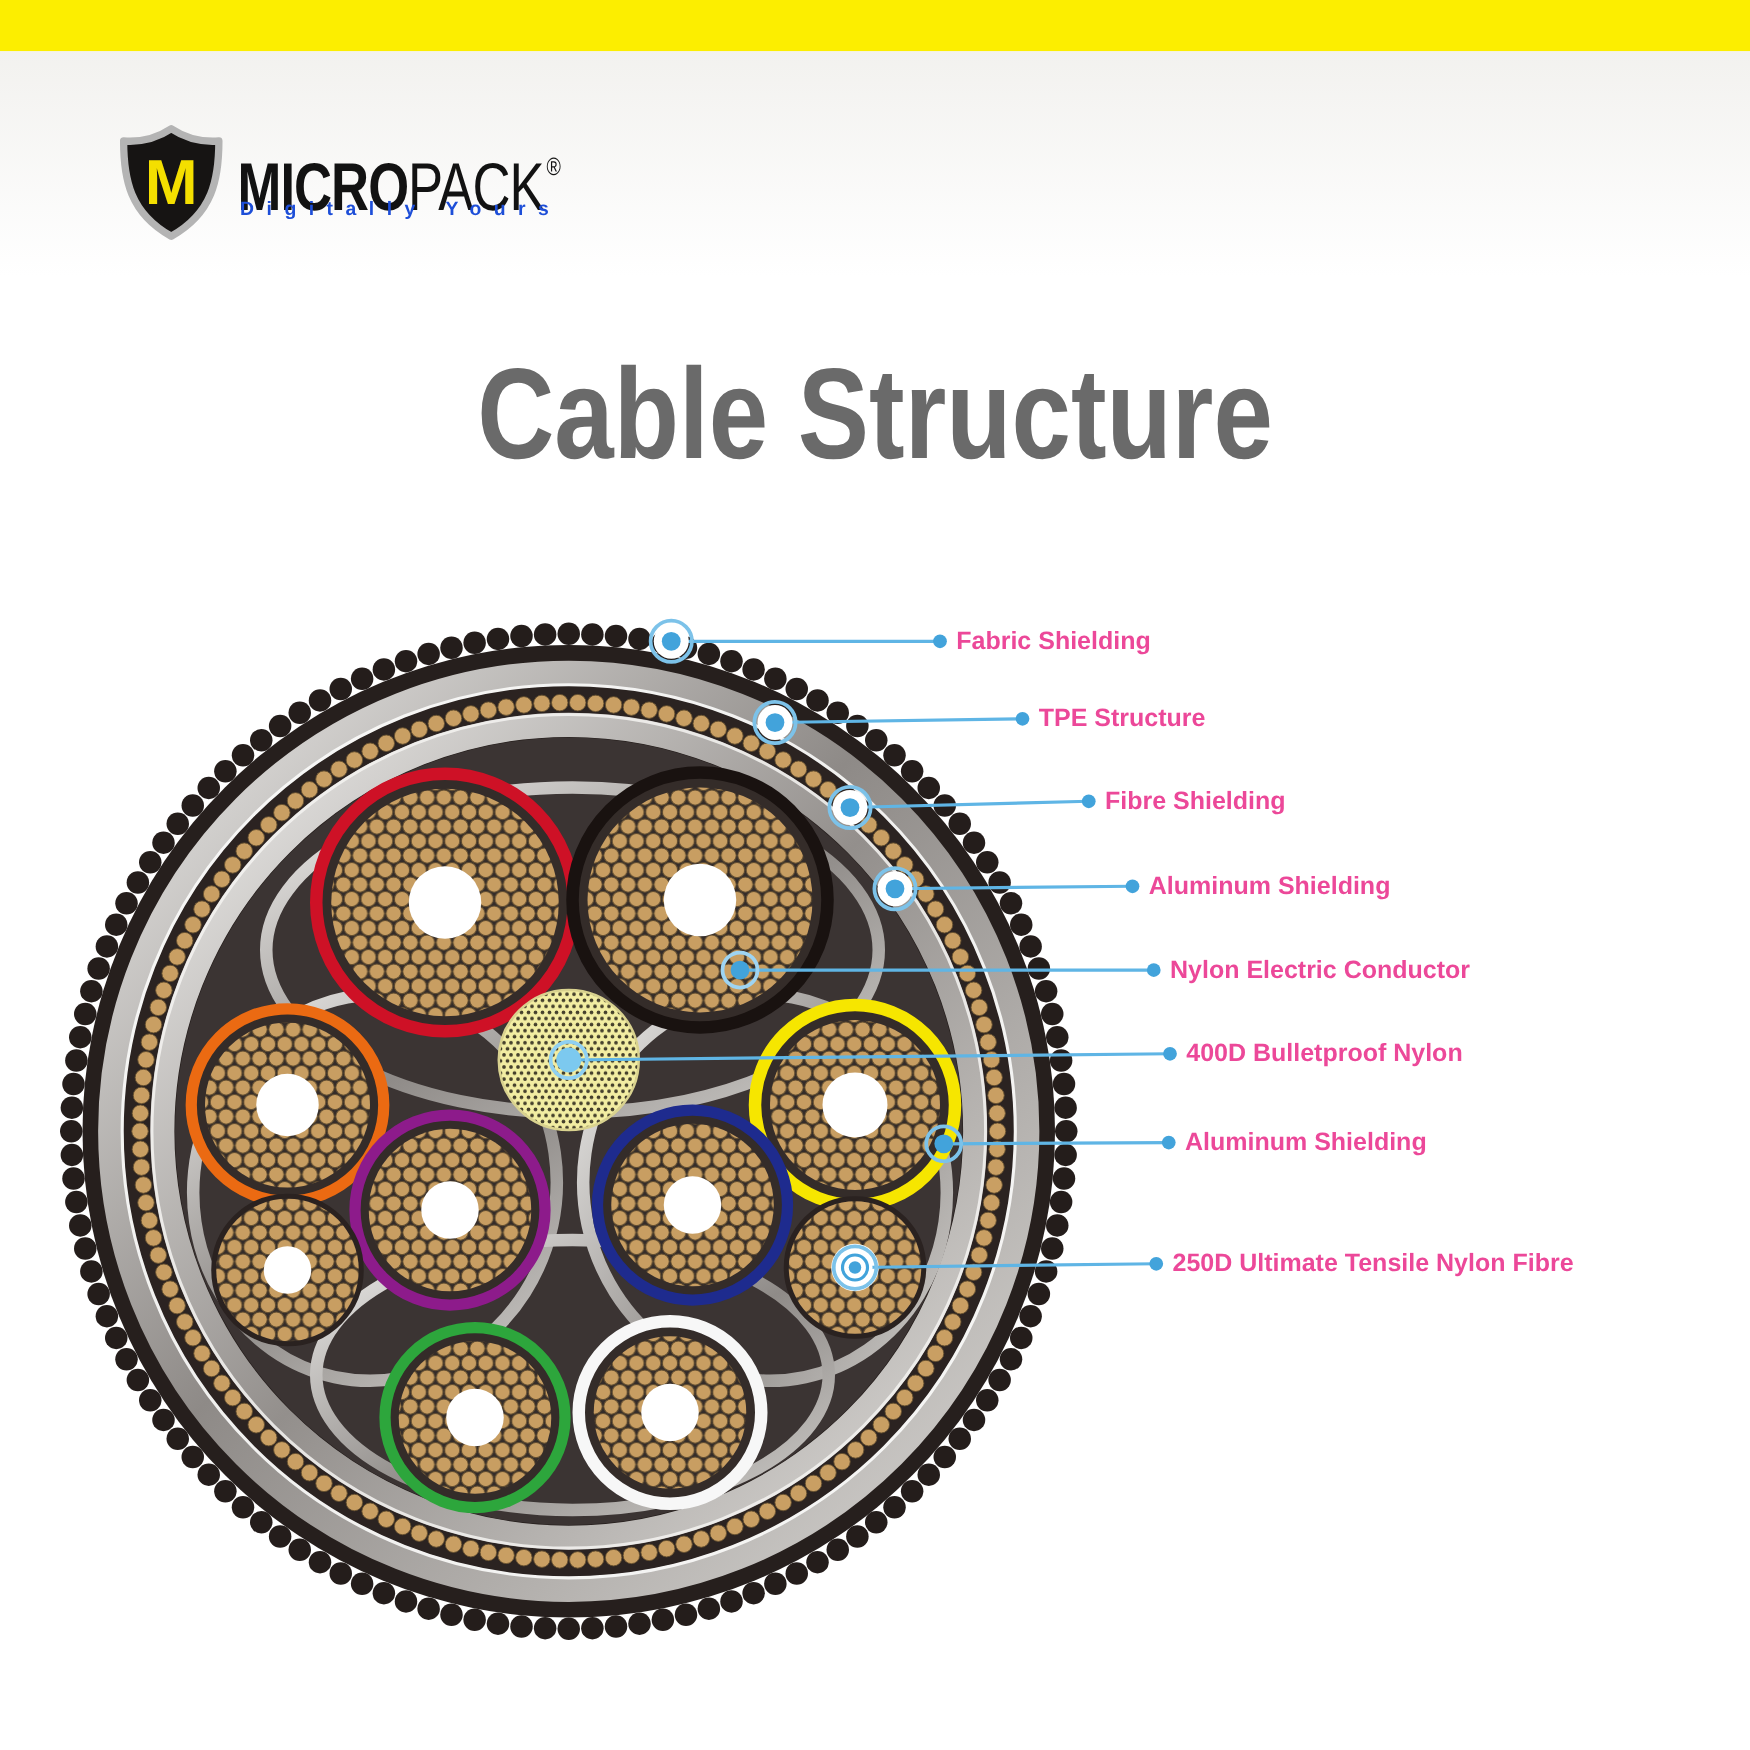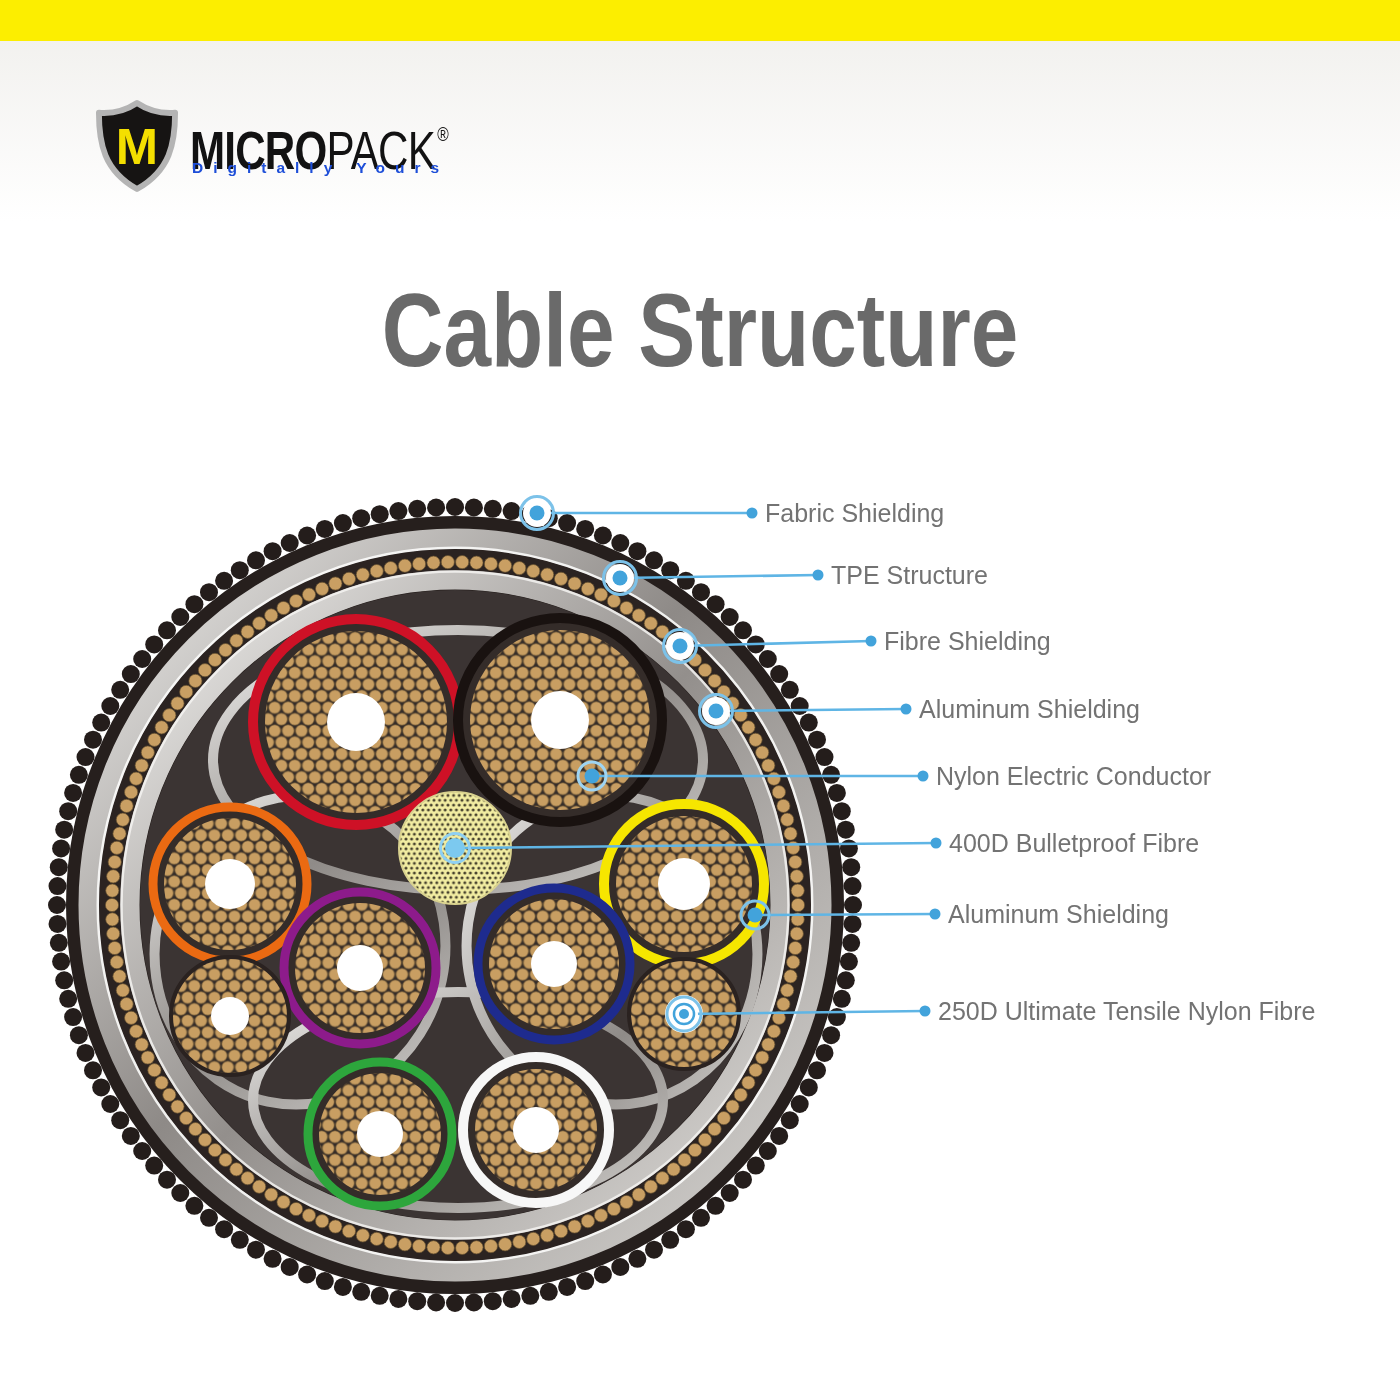--- a/index.html
+++ b/index.html
@@ -18,21 +18,21 @@
   .brand sup{font-size:20px;font-weight:400;vertical-align:28px;margin-left:3px;}
   .tagline{position:absolute;left:97px;top:60px;white-space:nowrap;color:#1d4ed8;
            font-size:15.5px;font-weight:700;letter-spacing:10px;}
   
   .title{position:absolute;left:0;top:276px;width:1400px;text-align:center;color:#6a6a6a;
          font-size:103px;line-height:1.06;font-weight:700;transform:scaleX(.83);white-space:nowrap;}
   
   .diagram-svg{position:absolute;left:0;top:0;width:1400px;height:1400px;}
   
   .lbl{position:absolute;height:32px;line-height:32px;white-space:nowrap;
-       font-size:25px;font-weight:400;color:#737373;}
+       font-size:20px;font-weight:700;color:#ec4899;}
   .lbl0{left:765px;top:497px;} .lbl1{left:831px;top:559px;}
   .lbl2{left:884px;top:625px;} .lbl3{left:919px;top:693px;}
   .lbl4{left:936px;top:760px;} .lbl5{left:949px;top:827px;}
   .lbl6{left:948px;top:898px;} .lbl7{left:938px;top:995px;}
 </style>
 </head>
 <body>
 
 <div id="canvas">
 
@@ -512,16 +512,16 @@
       <circle cx="935" cy="914" r="5.5"></circle>
         <circle cx="925" cy="1011" r="5.5"></circle>
     </g>
   </svg>
 
   <div class="lbl lbl0">Fabric Shielding</div>
   <div class="lbl lbl1">TPE Structure</div>
   <div class="lbl lbl2">Fibre Shielding</div>
   <div class="lbl lbl3">Aluminum Shielding</div>
   <div class="lbl lbl4">Nylon Electric Conductor</div>
-  <div class="lbl lbl5">400D Bulletproof Fibre</div>
+  <div class="lbl lbl5">400D Bulletproof Nylon</div>
   <div class="lbl lbl6">Aluminum Shielding</div>
   <div class="lbl lbl7">250D Ultimate Tensile Nylon Fibre</div>
 </div>
 
 </body></html>

